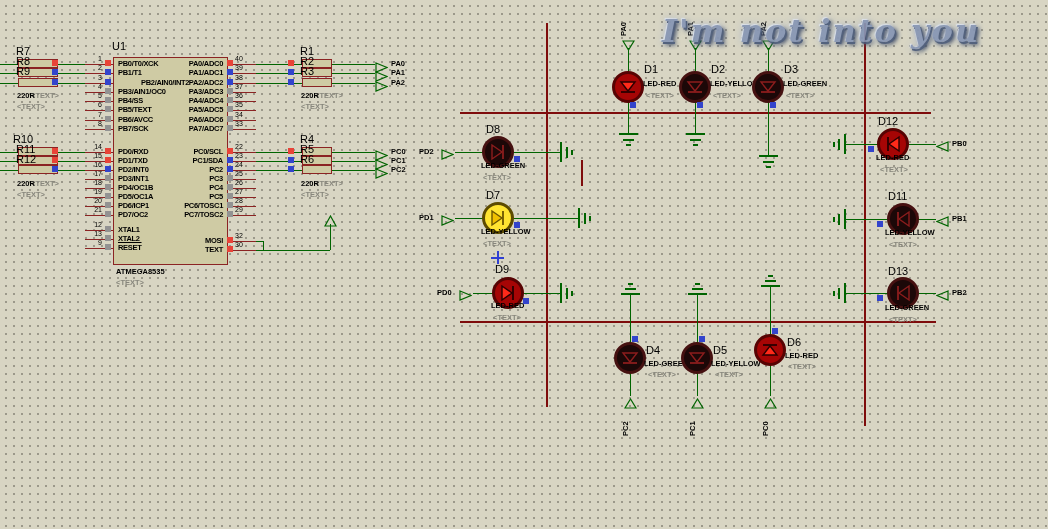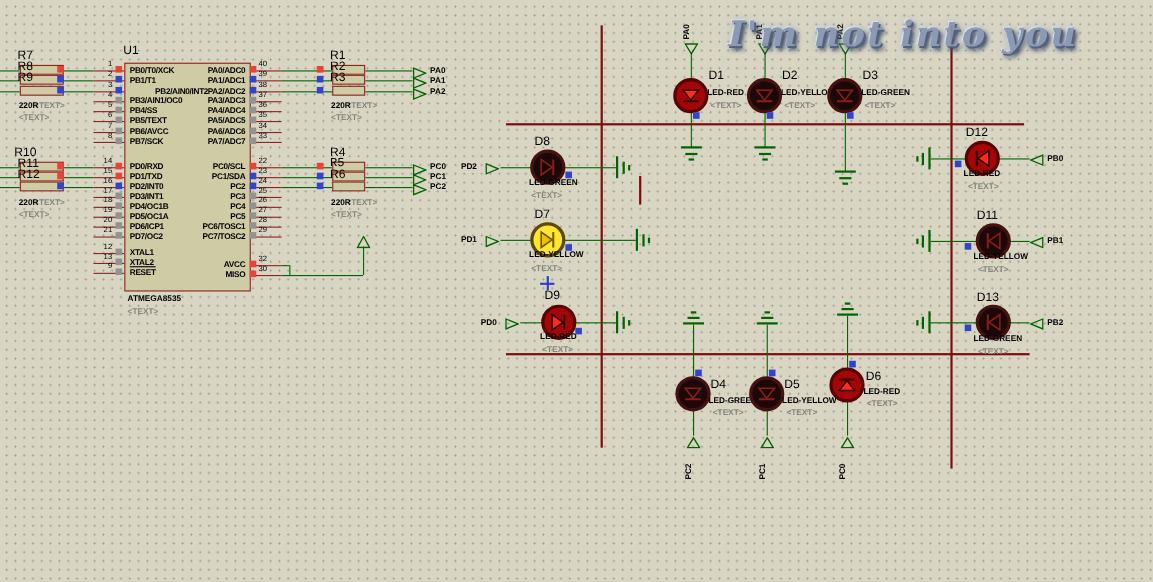--- a/index.html
+++ b/index.html
@@ -291,25 +291,25 @@
     <div class="abs" style="left: 227px; top: 202px; width: 6px; height: 6px; background: rgb(146, 146, 146);"></div>
     <div class="abs pin-num" style="left: 235px; top: 197px;">28</div>
     <div class="abs pin-name" style="left: 118px; top: 202px; width: 105px; text-align: right;">PC6/TOSC1</div>
     <div class="abs" style="left: 228px; top: 215px; width: 28px; height: 1px; background: rgb(139, 35, 35);"></div>
     <div class="abs" style="left: 227px; top: 211px; width: 6px; height: 6px; background: rgb(146, 146, 146);"></div>
     <div class="abs pin-num" style="left: 235px; top: 206px;">29</div>
     <div class="abs pin-name" style="left: 118px; top: 211px; width: 105px; text-align: right;">PC7/TOSC2</div>
     <div class="abs" style="left: 228px; top: 241px; width: 28px; height: 1px; background: rgb(139, 35, 35);"></div>
     <div class="abs" style="left: 227px; top: 237px; width: 6px; height: 6px; background: rgb(232, 67, 56);"></div>
     <div class="abs pin-num" style="left: 235px; top: 232px;">32</div>
-    <div class="abs pin-name" style="left: 118px; top: 237px; width: 105px; text-align: right;">AVCC</div>
+    <div class="abs pin-name" style="left: 118px; top: 237px; width: 105px; text-align: right;">MOSI</div>
     <div class="abs" style="left: 228px; top: 250px; width: 28px; height: 1px; background: rgb(139, 35, 35);"></div>
     <div class="abs" style="left: 227px; top: 246px; width: 6px; height: 6px; background: rgb(232, 67, 56);"></div>
     <div class="abs pin-num" style="left: 235px; top: 241px;">30</div>
-    <div class="abs pin-name" style="left: 118px; top: 246px; width: 105px; text-align: right;">MISO</div>
+    <div class="abs pin-name" style="left: 118px; top: 246px; width: 105px; text-align: right;">TEXT</div>
     <div class="abs txt gray" style="left: 31px; top: 92px;">&lt;TEXT&gt;</div>
     <div class="abs" style="left: 18px; top: 59px; width: 40px; height: 9px; background: rgb(207, 203, 164); border: 1px solid rgb(139, 35, 35); box-sizing: border-box;"></div>
     <div class="abs ref" style="left: 16px; top: 46px;">R7</div>
     <div class="abs" style="left: 52px; top: 60px; width: 6px; height: 6px; background: rgb(232, 67, 56);"></div>
     <div class="abs" style="left: 18px; top: 68px; width: 40px; height: 9px; background: rgb(207, 203, 164); border: 1px solid rgb(139, 35, 35); box-sizing: border-box;"></div>
     <div class="abs ref" style="left: 16px; top: 56px;">R8</div>
     <div class="abs" style="left: 52px; top: 69px; width: 6px; height: 6px; background: rgb(51, 68, 204);"></div>
     <div class="abs" style="left: 18px; top: 78px; width: 40px; height: 9px; background: rgb(207, 203, 164); border: 1px solid rgb(139, 35, 35); box-sizing: border-box;"></div>
     <div class="abs ref" style="left: 16px; top: 66px;">R9</div>
     <div class="abs" style="left: 52px; top: 79px; width: 6px; height: 6px; background: rgb(51, 68, 204);"></div>
@@ -353,21 +353,21 @@
     <div class="abs txt gray" style="left: 301px; top: 103px;">&lt;TEXT&gt;</div>
     <div class="abs txt gray" style="left: 315px; top: 180px;">&lt;TEXT&gt;</div>
     <div class="abs" style="left: 302px; top: 147px; width: 30px; height: 9px; background: rgb(207, 203, 164); border: 1px solid rgb(139, 35, 35); box-sizing: border-box;"></div>
     <div class="abs ref" style="left: 300px; top: 134px;">R4</div>
     <div class="abs" style="left: 288px; top: 148px; width: 6px; height: 6px; background: rgb(232, 67, 56);"></div>
     <div class="abs" style="left: 375px; top: 147px; width: 13px; height: 11px;"><svg width="13" height="11" viewBox="0 0 13 11">
         <polygon points="1,1 12,5.5 1,10" stroke="#006400" fill="none" stroke-width="1.2"></polygon>
       </svg></div>
     <div class="abs txt" style="left: 391px; top: 148px;">PC0</div>
     <div class="abs" style="left: 302px; top: 156px; width: 30px; height: 9px; background: rgb(207, 203, 164); border: 1px solid rgb(139, 35, 35); box-sizing: border-box;"></div>
-    <div class="abs ref" style="left: 300px; top: 144px; font-family: Liberation Mono, monospace;">R5</div>
+    <div class="abs ref" style="left: 300px; top: 144px;">R5</div>
     <div class="abs" style="left: 288px; top: 157px; width: 6px; height: 6px; background: rgb(51, 68, 204);"></div>
     <div class="abs" style="left: 375px; top: 156px; width: 13px; height: 11px;"><svg width="13" height="11" viewBox="0 0 13 11">
         <polygon points="1,1 12,5.5 1,10" stroke="#006400" fill="none" stroke-width="1.2"></polygon>
       </svg></div>
     <div class="abs txt" style="left: 391px; top: 157px;">PC1</div>
     <div class="abs" style="left: 302px; top: 165px; width: 30px; height: 9px; background: rgb(207, 203, 164); border: 1px solid rgb(139, 35, 35); box-sizing: border-box;"></div>
     <div class="abs ref" style="left: 300px; top: 154px;">R6</div>
     <div class="abs" style="left: 288px; top: 166px; width: 6px; height: 6px; background: rgb(51, 68, 204);"></div>
     <div class="abs" style="left: 375px; top: 165px; width: 13px; height: 11px;"><svg width="13" height="11" viewBox="0 0 13 11">
         <polygon points="1,1 12,5.5 1,10" stroke="#006400" fill="none" stroke-width="1.2"></polygon>

